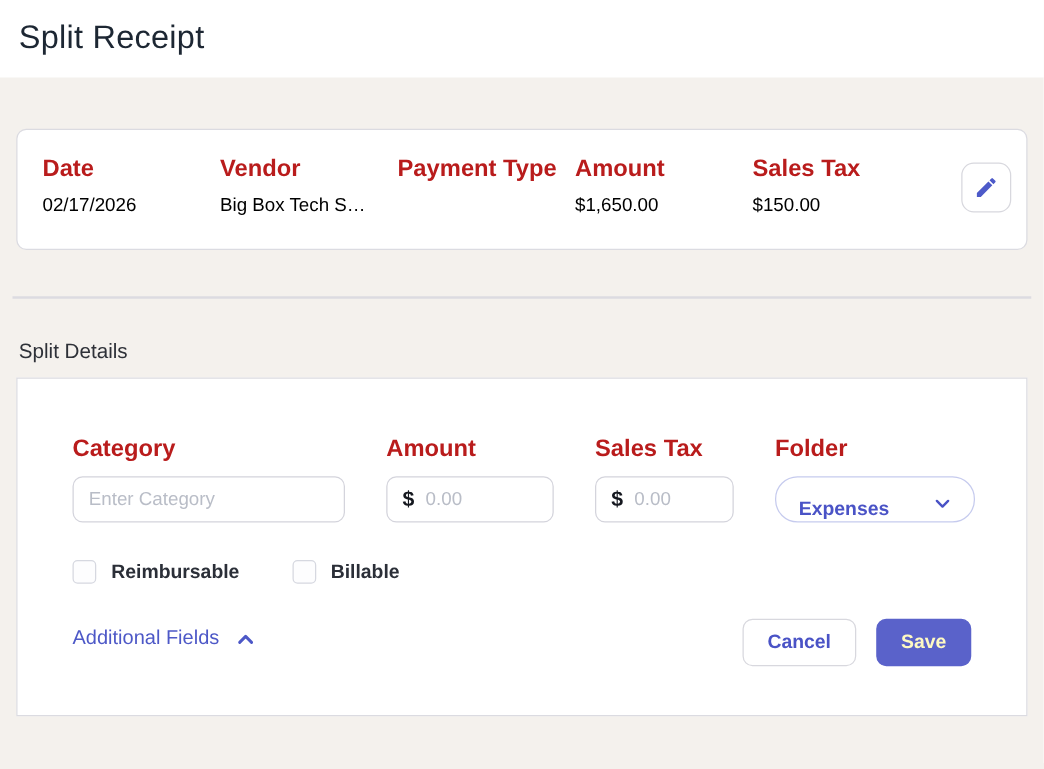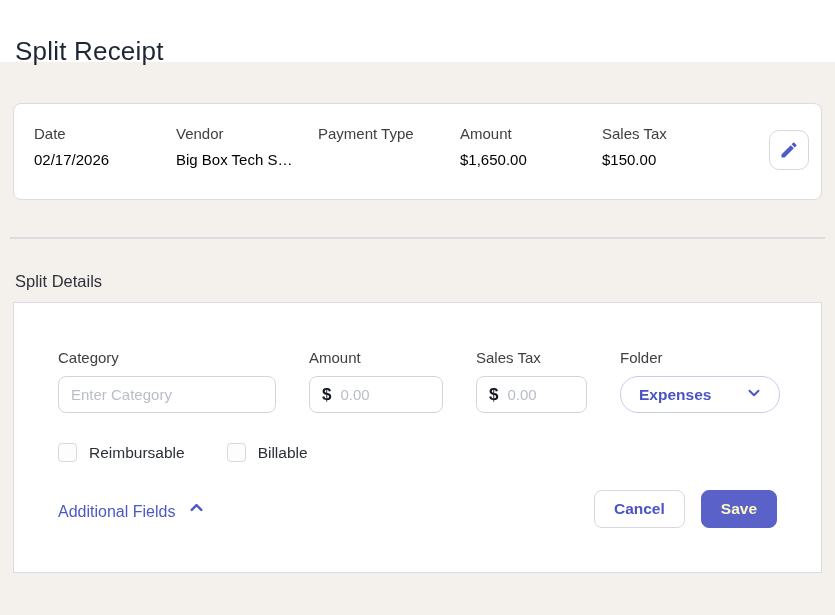--- a/index.html
+++ b/index.html
@@ -13,21 +13,20 @@
   .page-header {
     height: 62px;
     padding: 14px 16px 0 15px;
     background: #ffffff;
   }
   .page-title {
     font-size: 26px;
     font-weight: 500;
     color: #1d2733;
     letter-spacing: 0.2px;
-    margin-top: 22px;
   }
   .content {
     height: 553px;
     background: #f4f1ed;
     padding: 31px 13px 0 13px;
   }
   .section-heading {
     font-size: 16.5px;
     font-weight: 400;
     color: #2e3138;
@@ -40,23 +39,23 @@
     border: 1px solid #dbdbe1;
     border-radius: 8px;
     height: 97px;
     padding: 21px 12px 0 20px;
     display: flex;
     align-items: flex-start;
   }
   .receipt-col { width: 142px; flex: 0 0 auto; }
   .receipt-col.last { width: 120px; }
   .field-label {
-    font-size: 15px;
-    font-weight: 400;
-    color: #404040;
+    font-size: 19px;
+    font-weight: 700;
+    color: #b91c1c;
   }
   .field-value {
     margin-top: 9px;
     font-size: 15px;
     color: #000000;
   }
   .receipt-spacer { flex: 1 1 auto; }
   .edit-btn {
     width: 40px;
     height: 40px;
@@ -120,58 +119,58 @@
     color: #15181f;
     margin-right: 9px;
   }
   .folder-select {
     width: 160px;
     height: 37px;
     border: 1px solid #c6cbee;
     border-radius: 18px;
     background: #ffffff;
     display: flex;
-    align-items: center;
+    align-items: flex-end;
     justify-content: space-between;
     padding: 0 16px 0 18px;
     cursor: pointer;
   }
   .folder-select .selected-value {
     font-size: 15.5px;
     font-weight: 700;
     color: #4a53c6;
   }
   
   .checkbox-row {
     margin-top: 30px;
     display: flex;
     align-items: center;
     gap: 42px;
   }
-  .checkbox-item { display: flex; align-items: center; cursor: pointer; }
+  .checkbox-item { display: flex; align-items: center; cursor: pointer; font-weight: bold; }
   .checkbox-box {
     width: 19px;
     height: 19px;
     border: 1px solid #d6d8e0;
     border-radius: 4px;
     background: #fdfdfe;
     margin-right: 12px;
     flex: 0 0 auto;
   }
   .checkbox-label { font-size: 15.5px; color: #2b2f38; }
   
   .bottom-row {
     margin-top: 28px;
     display: flex;
     align-items: center;
     justify-content: space-between;
   }
   .additional-fields {
     display: flex;
-    align-items: flex-end;
+    align-items: flex-start;
     gap: 12px;
     color: #4d58c7;
     font-size: 16px;
     cursor: pointer;
   }
   .btn-group { display: flex; gap: 16px; }
   .btn {
     height: 38px;
     border-radius: 8px;
     font-family: "Liberation Sans", sans-serif;

